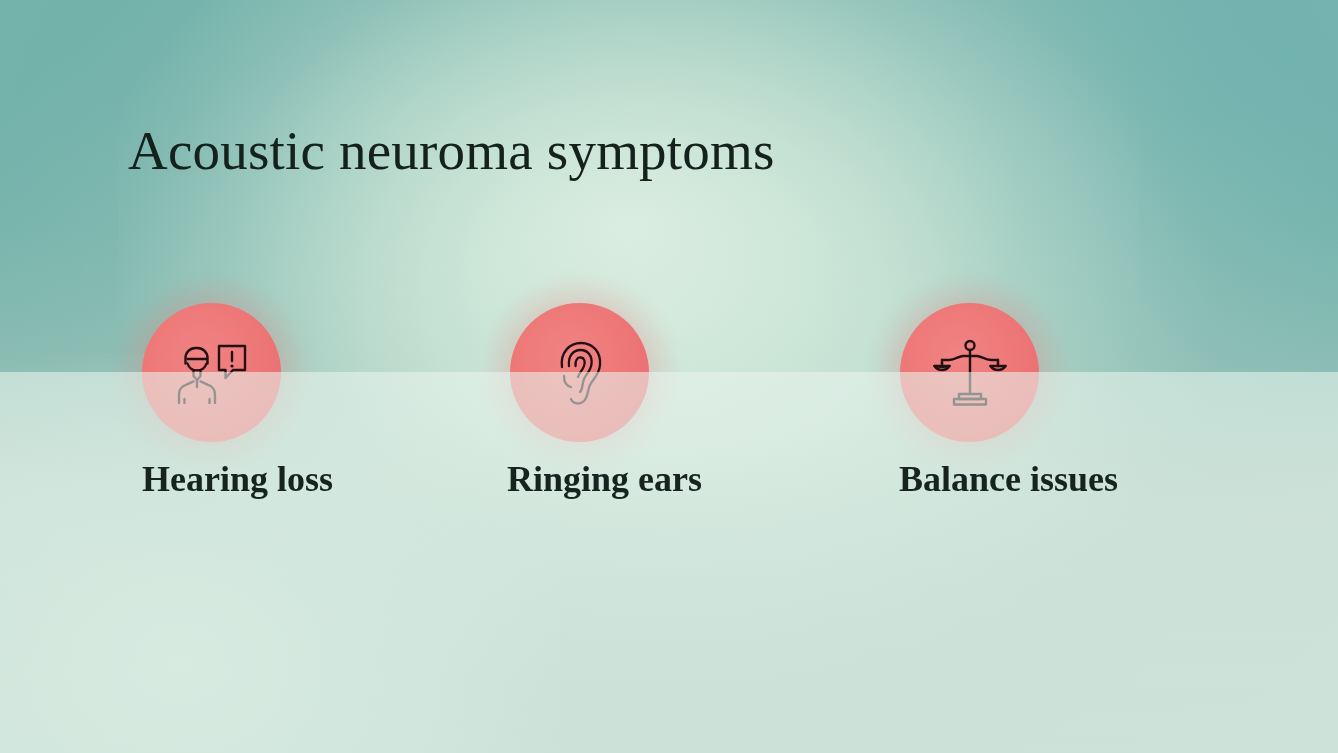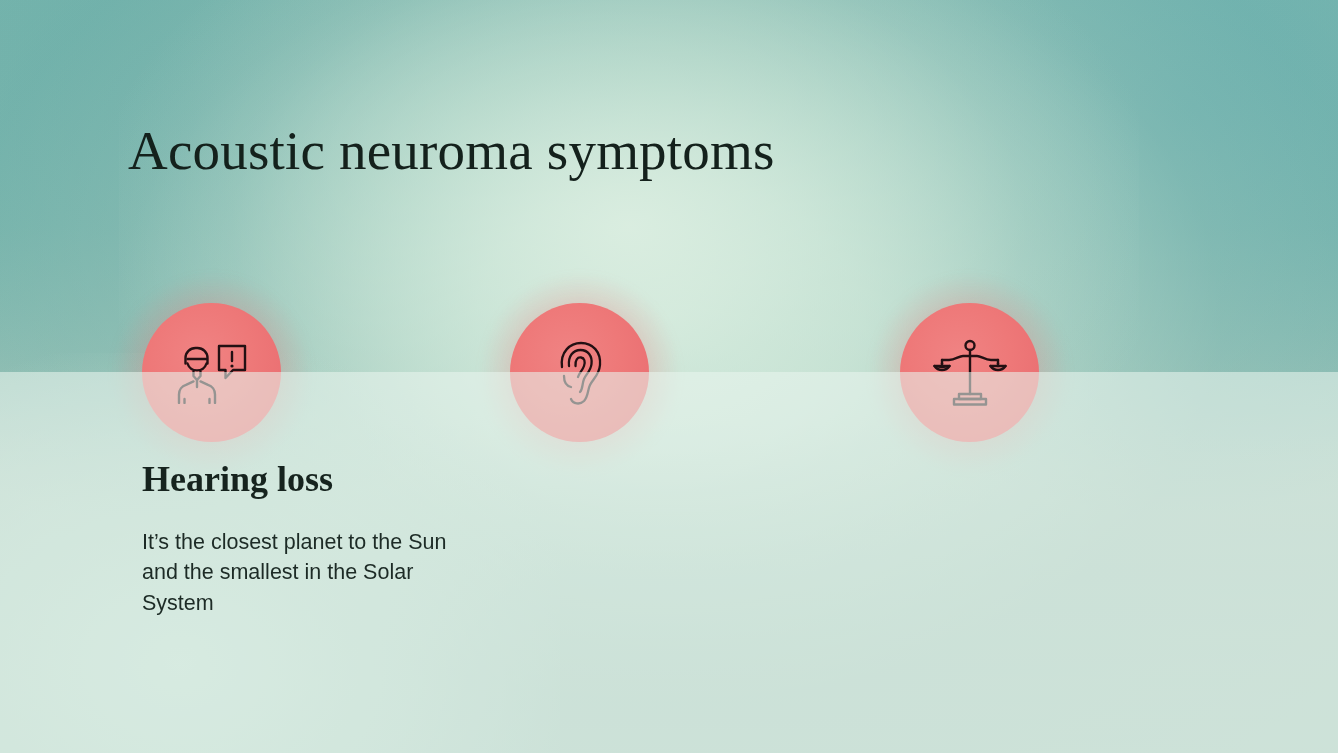--- a/index.html
+++ b/index.html
@@ -239,22 +239,23 @@
       <path d="M66 24.5 v2.5"></path>
       <path d="M27 55 h22 v5 h-22 z"></path>
       <path d="M22 60 h32 v5.5 h-32 z"></path>
     </svg>
   </div>
 
   <div class="panel-lower"></div>
 
   <div class="col" style="left:114px; top:460px;margin-left:28px;">
     <h2 class="col-heading">Hearing loss</h2>
-    <p class="col-body">It’s the closest planet to the Sun and the smallest in the Solar System</p>
   </div>
 
   <div class="col" style="left:507px; top:460px;">
+    <h2 class="col-heading">Ringing ears</h2>
   </div>
 
   <div class="col" style="left:899px; top:460px;">
+    <h2 class="col-heading">Balance issues</h2>
   </div>
 
 </div>
 
 </body></html>

